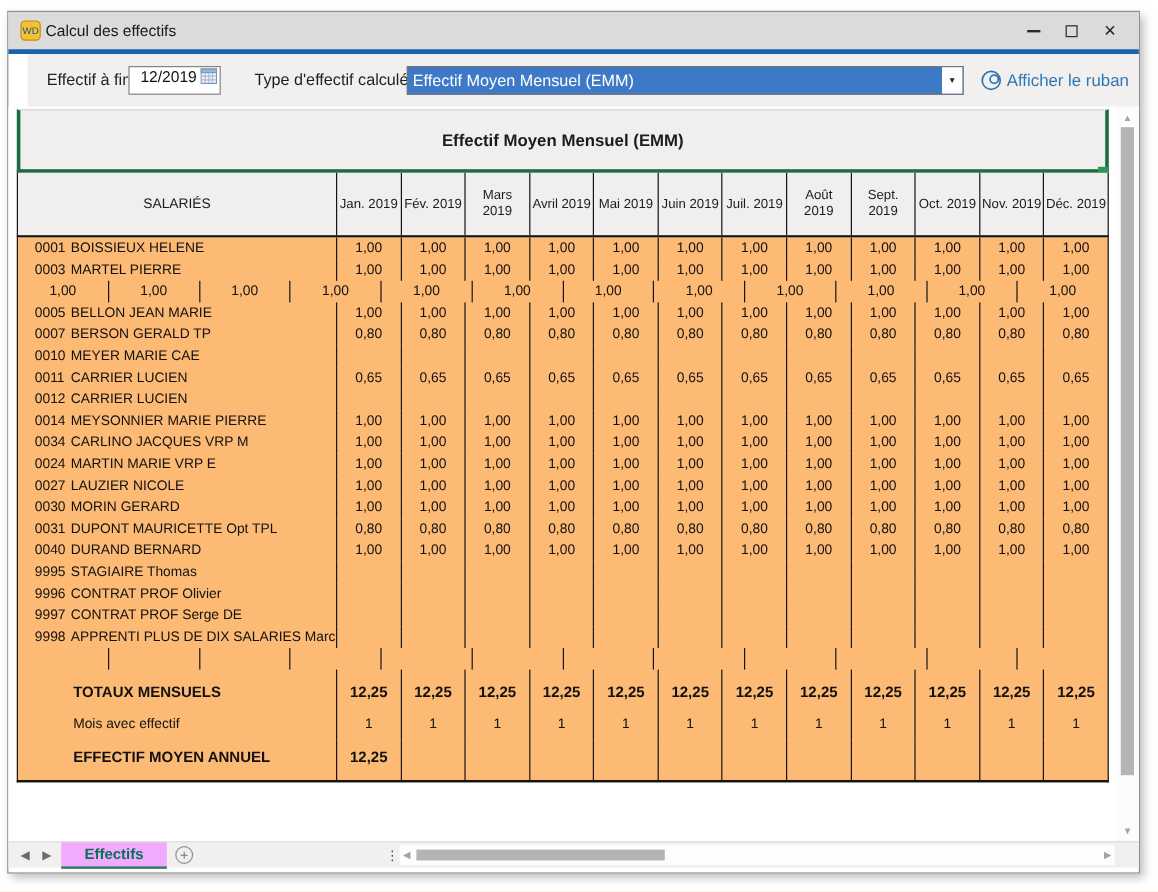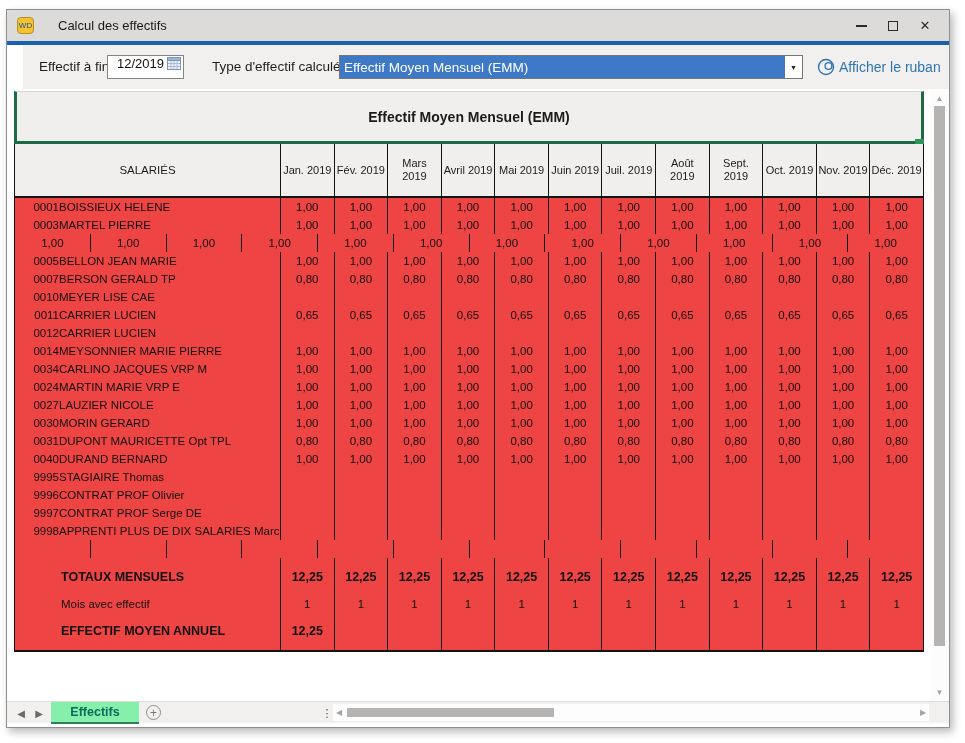--- a/index.html
+++ b/index.html
@@ -9,21 +9,21 @@
   .window { position:absolute; left:6px; top:9px; width:944px; height:719px;
             background:#ffffff; border:1px solid #8f8f8f;
             box-shadow:3px 4px 8px rgba(0,0,0,.28); }
 
   
   .titlebar { position:absolute; left:0; top:0; right:0; height:31px; background:#dcdbd9;
               display:flex; align-items:center; }
   .app-icon { width:17px; height:17px; margin-left:10px; border-radius:4px;
               background:#f2c230; border:1px solid #b8901a; color:#1b4f9c;
               font-size:8px; font-weight:normal; display:flex; align-items:center; justify-content:center; }
-  .title-text { margin-left:24px; font-size:13px; color:#191919; }
+  .title-text { margin-left:4px; font-size:13px; color:#191919; }
   .win-controls { position:absolute; right:8px; top:0; height:31px; display:flex; }
   .wc { width:32px; height:31px; display:flex; align-items:center; justify-content:center;
         color:#2b2b2b; font-size:13px; }
   .wc .bar { width:11px; height:2px; background:#2b2b2b; }
   .wc .box { width:10px; height:10px; border:1px solid #2b2b2b; }
 
   .accent-line { position:absolute; left:0; top:31px; right:0; height:4px; background:#1a61ae; }
 
   
   .toolbar { position:absolute; left:16px; top:35px; right:0; height:44px; background:#f1f0ee; }
@@ -58,23 +58,23 @@
   .thead { position:absolute; left:7px; top:55px; width:910px; height:54px; background:#f0efed;
            border-left:1px solid #141414; border-right:1px solid #141414;
            border-bottom:2px solid #141414; display:flex; }
   .thead .name-col { width:266px; border-right:1px solid #141414; display:flex;
                      align-items:center; justify-content:center; font-size:11.5px; color:#1c1c1c; }
   .hcell { flex:1; border-right:1px solid #141414; display:flex; align-items:center;
            justify-content:center; text-align:center; font-size:11px; color:#1c1c1c;
            white-space:pre-line; line-height:13px; }
   .hcell:last-child { border-right:none; }
 
-  .tbody { position:absolute; left:7px; top:109px; width:910px; height:454px; background:#ef4444;
+  .tbody { position:absolute; left:7px; top:109px; width:910px; height:454px; background:#fdba74;
            border-left:1px solid #141414; border-right:1px solid #141414;
-           border-bottom:2px solid #141414; display:flex; flex-direction:column;text-align:right; }
+           border-bottom:2px solid #141414; display:flex; flex-direction:column; }
   .trow { display:flex; height:18px; flex-shrink:0; }
   .trow.filler { flex:1; }
   .ncell { width:266px; border-right:1px solid #141414; display:flex; align-items:center;
            padding-left:14px; font-size:11.5px; color:#111; white-space:nowrap; overflow:hidden; }
   .ncell .code { width:30px; flex-shrink:0; }
   .vcell { flex:1; border-right:1px solid #141414; display:flex; align-items:center;
            justify-content:center; font-size:11.5px; color:#111; }
   .vcell:last-child { border-right:none; }
   .trow.totals { height:26px; } .trow.spacer { height:6px; }
   .trow.totals .ncell, .trow.annual .ncell { padding-left:46px; font-weight:bold; font-size:12.5px; }
@@ -88,21 +88,21 @@
       display:flex; align-items:center; justify-content:center; font-size:8px; color:#a3a3a3; }
   .vscroll .up { top:2px; } .vscroll .down { bottom:2px; }
   .vscroll .thumb { position:absolute; left:4px; top:17px; width:11px; height:540px; background:#b5b4b2; }
 
   
   .tabbar { position:absolute; left:0; top:691px; right:0; height:22px; background:#f1f0ee;
             border-top:1px solid #dddcda; }
   .tab-arrow { position:absolute; top:0; height:22px; width:16px; display:flex;
                align-items:center; justify-content:center; font-size:10px; color:#6b6b6b; }
   .ta-left { left:6px; } .ta-right { left:24px; }
-  .sheet-tab { position:absolute; left:44px; top:0; width:88px; height:22px; background:#86efac;
+  .sheet-tab { position:absolute; left:44px; top:0; width:88px; height:22px; background:#f0abfc;
                border-bottom:2px solid #2f7d5e; color:#0c6e58; font-weight:bold; font-size:12.5px;
                display:flex; align-items:center; justify-content:center; }
   .plus-btn { position:absolute; left:139px; top:3px; width:15px; height:15px; border-radius:50%;
               border:1px solid #8f8f8f; color:#777; font-size:12px; line-height:12px;
               display:flex; align-items:center; justify-content:center; }
   .grip { position:absolute; left:314px; top:0; height:22px; width:12px; display:flex;
           align-items:center; justify-content:center; color:#4a4a4a; font-size:11px; }
   .hscroll { position:absolute; left:326px; top:2px; width:596px; height:17px; background:#fdfdfd; }
   .hscroll .left, .hscroll .right { position:absolute; top:0; height:17px; width:12px;
       display:flex; align-items:center; justify-content:center; font-size:8px; color:#a3a3a3; }
@@ -255,21 +255,21 @@
           <div class="vcell">0,80</div>
           <div class="vcell">0,80</div>
           <div class="vcell">0,80</div>
           <div class="vcell">0,80</div>
           <div class="vcell">0,80</div>
           <div class="vcell">0,80</div>
         </div>
         <div class="trow">
           <div class="ncell">
             <span class="code">0010</span>
-            <span>MEYER LISE CAE</span>
+            <span>MEYER MARIE CAE</span>
           </div>
           <div class="vcell"></div>
           <div class="vcell"></div>
           <div class="vcell"></div>
           <div class="vcell"></div>
           <div class="vcell"></div>
           <div class="vcell"></div>
           <div class="vcell"></div>
           <div class="vcell"></div>
           <div class="vcell"></div>

